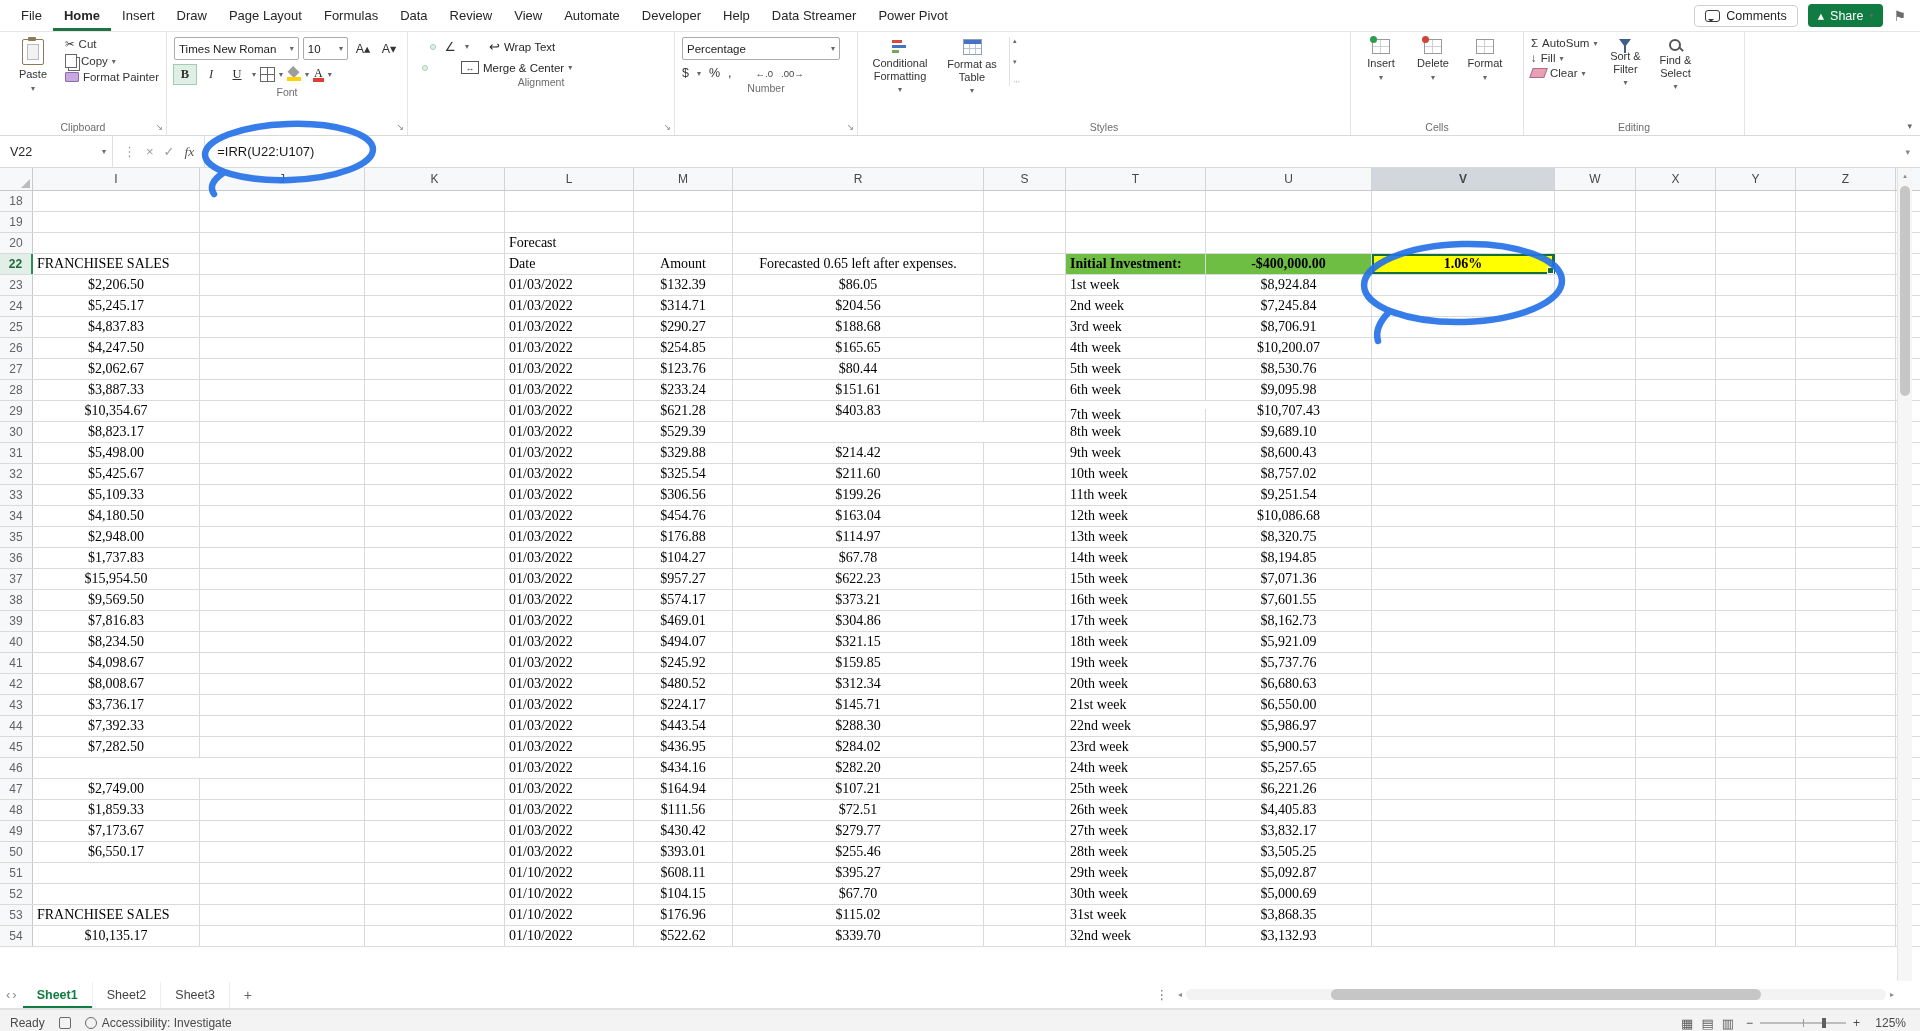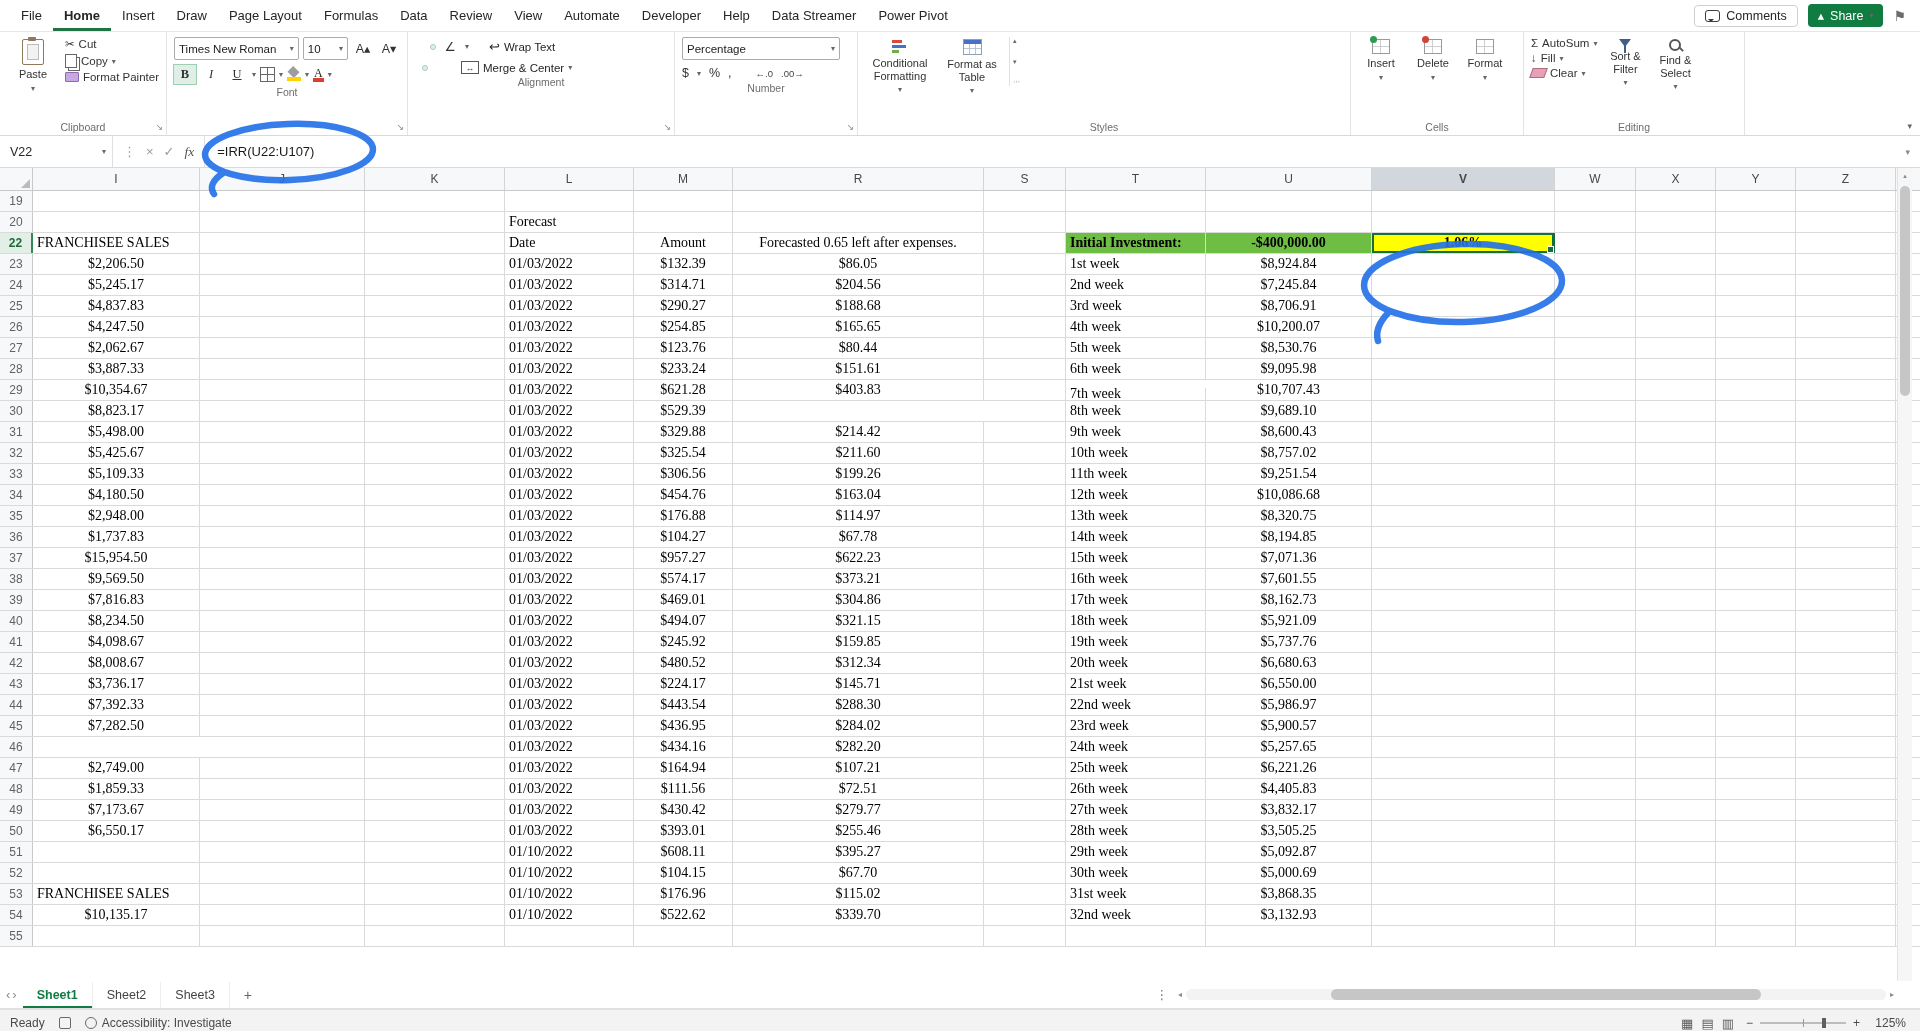--- a/index.html
+++ b/index.html
@@ -430,37 +430,54 @@
         <div class="ch" style="width: 140px;">T</div>
         <div class="ch" style="width: 166px;">U</div>
         <div class="ch sel" style="width: 183px;">V</div>
         <div class="ch" style="width: 81px;">W</div>
         <div class="ch" style="width: 80px;">X</div>
         <div class="ch" style="width: 80px;">Y</div>
         <div class="ch" style="width: 100px;">Z</div>
       </div>
     <div class="gridbody">
         <div class="grow">
-          <div class="rh">19</div>
+          <div class="rh">18</div>
           <div class="cell" style="width: 167px;"></div>
           <div class="cell" style="width: 165px;"></div>
           <div class="cell" style="width: 140px;"></div>
           <div class="cell" style="width: 129px;"></div>
           <div class="cell" style="width: 99px;"></div>
           <div class="cell" style="width: 251px;"></div>
           <div class="cell" style="width: 82px;"></div>
           <div class="cell" style="width: 140px;"></div>
           <div class="cell" style="width: 166px;"></div>
           <div class="cell" style="width: 183px;"></div>
           <div class="cell" style="width: 81px;"></div>
           <div class="cell" style="width: 80px;"></div>
           <div class="cell" style="width: 80px;"></div>
           <div class="cell" style="width: 100px;"></div>
         </div>
         <div class="grow">
+          <div class="rh">19</div>
+          <div class="cell" style="width: 167px;"></div>
+          <div class="cell" style="width: 165px;"></div>
+          <div class="cell" style="width: 140px;"></div>
+          <div class="cell" style="width: 129px;"></div>
+          <div class="cell" style="width: 99px;"></div>
+          <div class="cell" style="width: 251px;"></div>
+          <div class="cell" style="width: 82px;"></div>
+          <div class="cell" style="width: 140px;"></div>
+          <div class="cell" style="width: 166px;"></div>
+          <div class="cell" style="width: 183px;"></div>
+          <div class="cell" style="width: 81px;"></div>
+          <div class="cell" style="width: 80px;"></div>
+          <div class="cell" style="width: 80px;"></div>
+          <div class="cell" style="width: 100px;"></div>
+        </div>
+        <div class="grow">
           <div class="rh">20</div>
           <div class="cell" style="width: 167px;"></div>
           <div class="cell" style="width: 165px;"></div>
           <div class="cell" style="width: 140px;"></div>
           <div class="cell left" style="width: 129px;">Forecast</div>
           <div class="cell" style="width: 99px;"></div>
           <div class="cell" style="width: 251px;"></div>
           <div class="cell" style="width: 82px;"></div>
           <div class="cell" style="width: 140px;"></div>
           <div class="cell" style="width: 166px;"></div>
@@ -1018,37 +1035,20 @@
           <div class="rh">54</div>
           <div class="cell" style="width: 167px;">$10,135.17</div>
           <div class="cell" style="width: 165px;"></div>
           <div class="cell" style="width: 140px;"></div>
           <div class="cell left" style="width: 129px;">01/10/2022</div>
           <div class="cell" style="width: 99px;">$522.62</div>
           <div class="cell" style="width: 251px;">$339.70</div>
           <div class="cell" style="width: 82px;"></div>
           <div class="cell left" style="width: 140px;">32nd week</div>
           <div class="cell" style="width: 166px;">$3,132.93</div>
-          <div class="cell" style="width: 183px;"></div>
-          <div class="cell" style="width: 81px;"></div>
-          <div class="cell" style="width: 80px;"></div>
-          <div class="cell" style="width: 80px;"></div>
-          <div class="cell" style="width: 100px;"></div>
-        </div>
-        <div class="grow">
-          <div class="rh">55</div>
-          <div class="cell" style="width: 167px;"></div>
-          <div class="cell" style="width: 165px;"></div>
-          <div class="cell" style="width: 140px;"></div>
-          <div class="cell" style="width: 129px;"></div>
-          <div class="cell" style="width: 99px;"></div>
-          <div class="cell" style="width: 251px;"></div>
-          <div class="cell" style="width: 82px;"></div>
-          <div class="cell" style="width: 140px;"></div>
-          <div class="cell" style="width: 166px;"></div>
           <div class="cell" style="width: 183px;"></div>
           <div class="cell" style="width: 81px;"></div>
           <div class="cell" style="width: 80px;"></div>
           <div class="cell" style="width: 80px;"></div>
           <div class="cell" style="width: 100px;"></div>
         </div>
       </div>
     <div class="vscroll">
       <div class="vs-arrow">▴</div>
       <div class="vs-thumb"></div>

